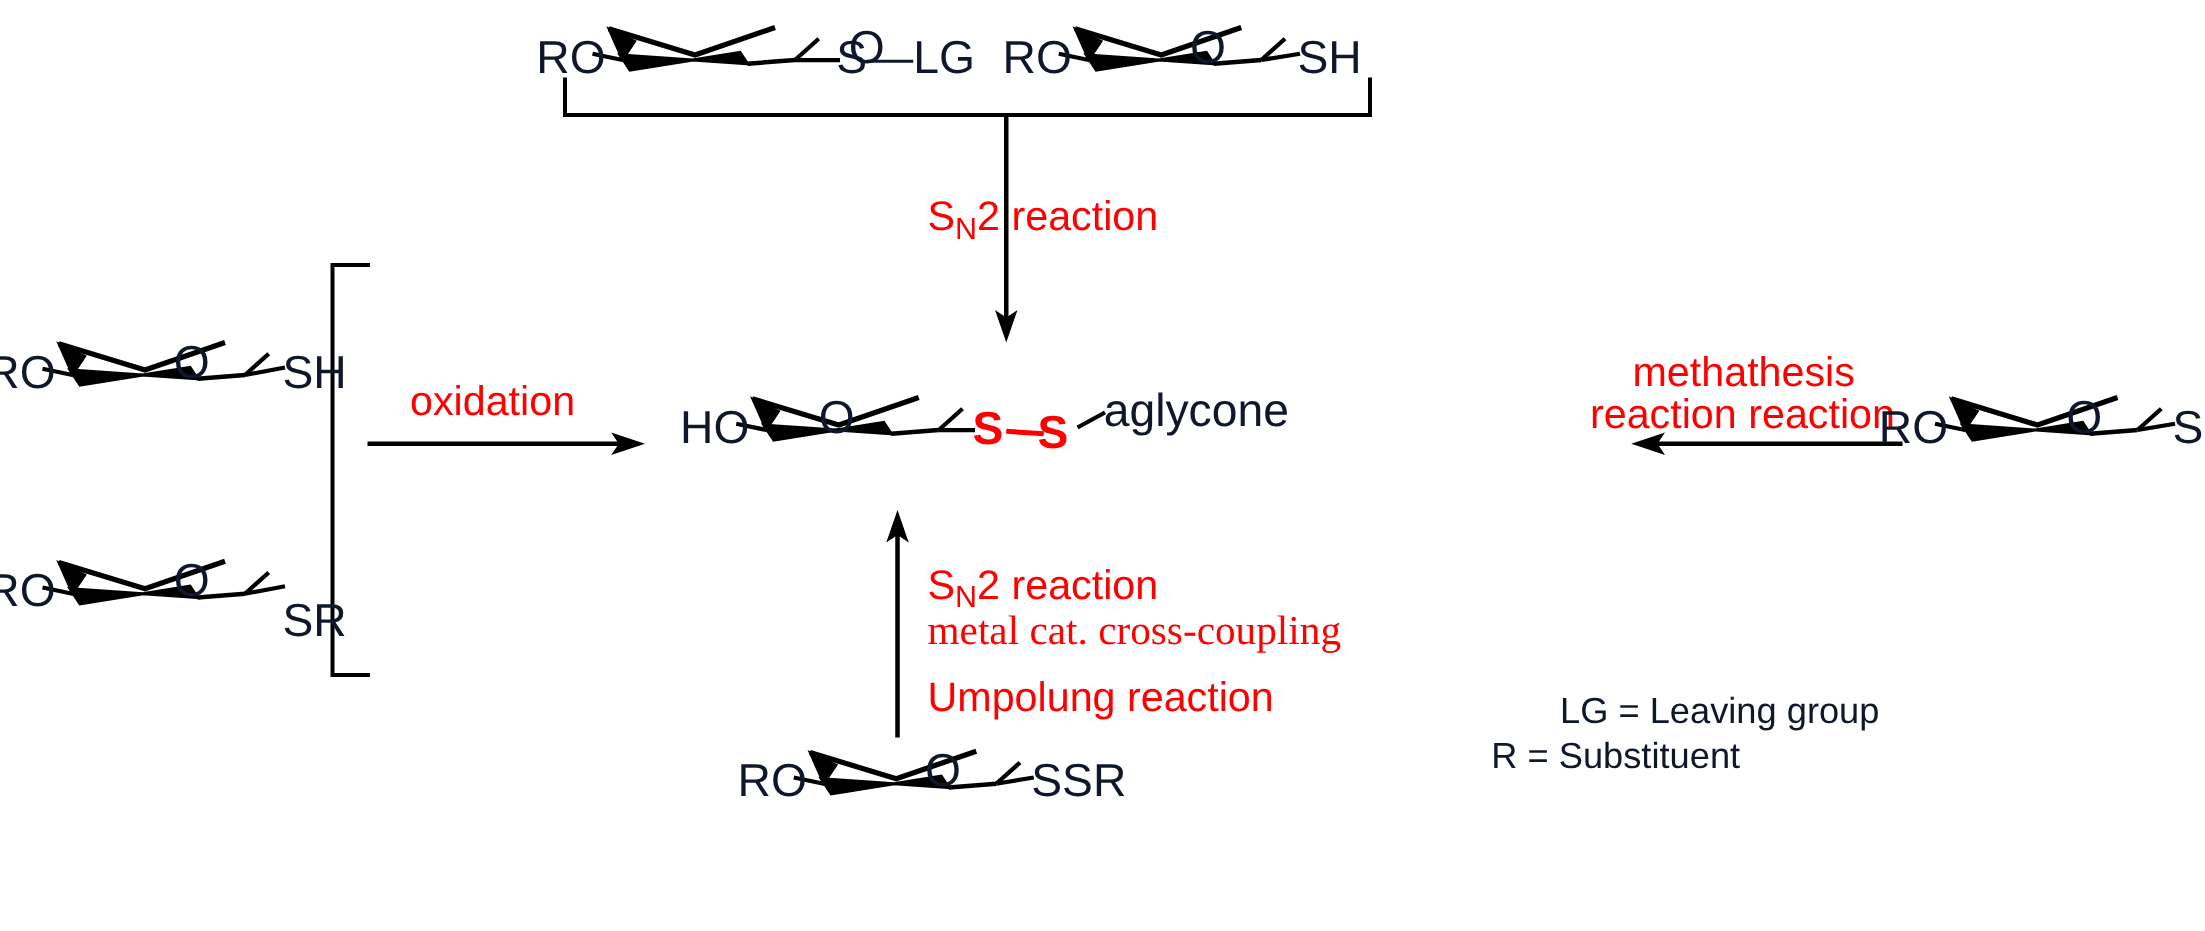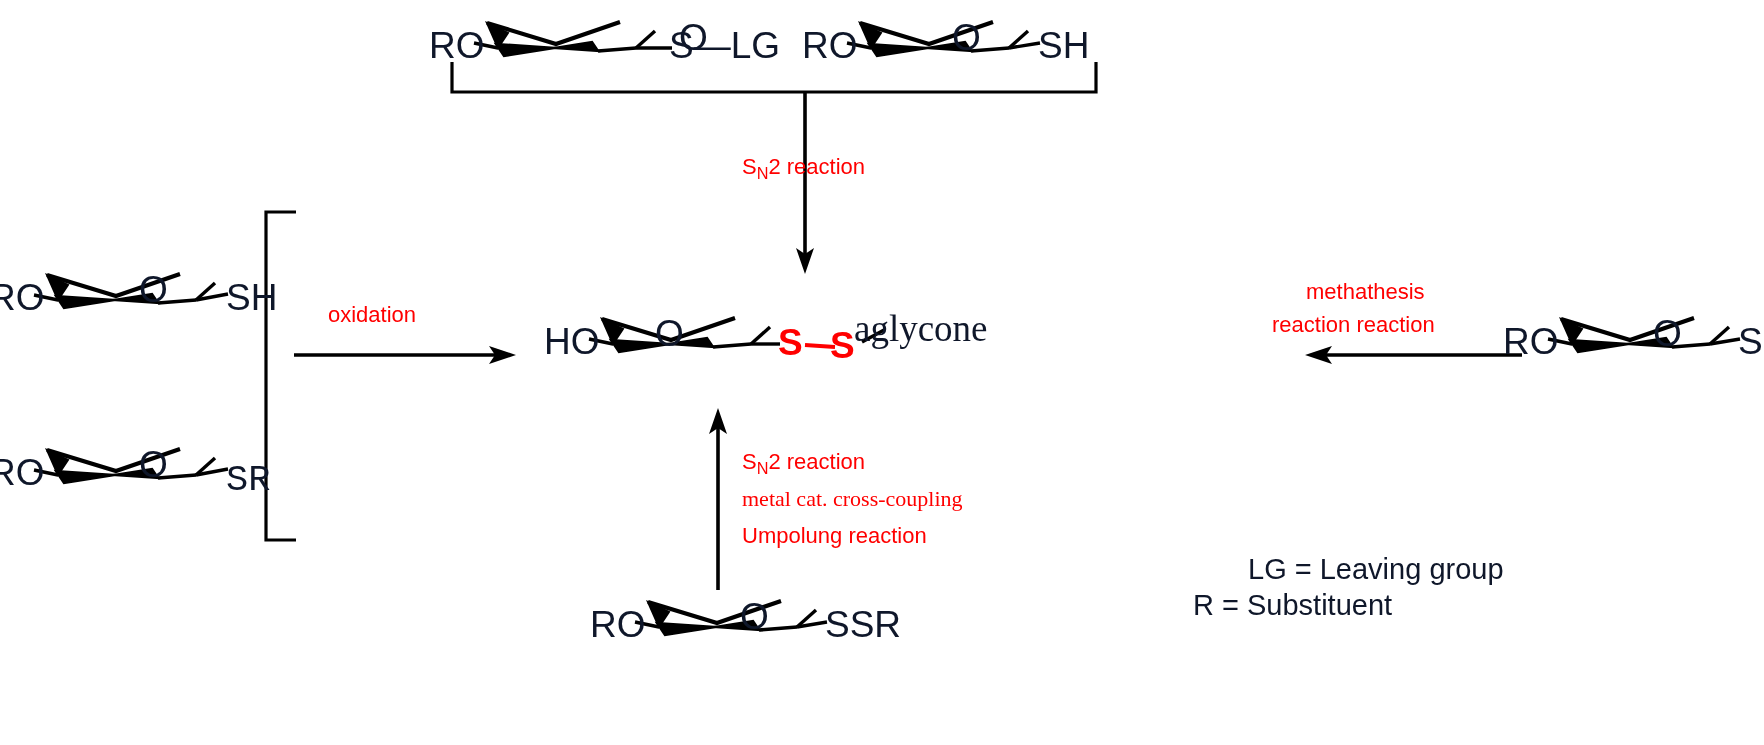--- a/index.html
+++ b/index.html
@@ -9,21 +9,21 @@
     font-family:"Liberation Sans", sans-serif;
     color:#000000;
     overflow:hidden;
     position:relative;
   }
   #scheme{position:absolute;left:0;top:0;width:1764px;height:745px;}
   .lbl{position:absolute;white-space:nowrap;line-height:1.12;}
   .red{color:#ff0000;}
   .blk{color:#0f172a;}
   .sz-mol{font-size:37px;}
-  .sz-txt{font-size:22px;}
+  .sz-txt{font-size:33px;}
   .sz-leg{font-size:29px;}
   .sub{font-size:0.74em;vertical-align:-0.28em;}
   .bold{font-weight:bold;}
 </style>
 </head>
 <body>
 
 <svg id="scheme" viewBox="0 0 1764 745" xmlns="http://www.w3.org/2000/svg">
 
   <g>
@@ -142,41 +142,41 @@
 <div class="lbl sz-txt red" style="left:742px;top:155px;">
   <span>S</span><span class="sub">N</span><span>2 reaction</span>
 </div>
 
 <div class="lbl sz-mol blk" style="left:-11px;top:277px;">RO</div>
 <div class="lbl sz-mol blk" style="left:139px;top:269px;">O</div>
 <div class="lbl sz-mol blk" style="left:226px;top:277px;">SH</div>
 
 <div class="lbl sz-mol blk" style="left:-11px;top:452px;">RO</div>
 <div class="lbl sz-mol blk" style="left:139px;top:444px;">O</div>
-<div class="lbl sz-mol blk" style="left:226px;top:460px;font-family:Liberation Mono, monospace;">SR</div>
+<div class="lbl sz-mol blk" style="left:226px;top:476px;">SR</div>
 
 <div class="lbl sz-txt red" style="left:328px;top:303px;">oxidation</div>
 
 <div class="lbl sz-mol blk" style="left:544px;top:321px;">HO</div>
 <div class="lbl sz-mol blk" style="left:655px;top:313px;">O</div>
 <div class="lbl sz-mol red bold" style="left:778px;top:322px;">S</div>
 <div class="lbl sz-mol red bold" style="left:830px;top:325px;">S</div>
-<div class="lbl sz-mol blk" style="left:854px;top:308px;font-family:Liberation Serif, serif;">aglycone</div>
+<div class="lbl sz-mol blk" style="left:883px;top:308px;">aglycone</div>
 
 <div class="lbl sz-txt red" style="left:1306px;top:280px;">methathesis</div>
 <div class="lbl sz-txt red" style="left:1272px;top:313px;">reaction reaction</div>
 
 <div class="lbl sz-mol blk" style="left:1503px;top:321px;">RO</div>
 <div class="lbl sz-mol blk" style="left:1653px;top:313px;">O</div>
 <div class="lbl sz-mol blk" style="left:1738px;top:321px;">SSR</div>
 
 <div class="lbl sz-txt red" style="left:742px;top:450px;">
   <span>S</span><span class="sub">N</span><span>2 reaction</span>
 </div>
 <div class="lbl sz-txt red" style="left:742px;top:487px;font-family:Liberation Serif, serif;">metal cat. cross-coupling</div>
-<div class="lbl sz-txt red" style="left:742px;top:524px;">Umpolung reaction</div>
+<div class="lbl sz-txt red" style="left:742px;top:540px;">Umpolung reaction</div>
 
 <div class="lbl sz-mol blk" style="left:590px;top:604px;">RO</div>
 <div class="lbl sz-mol blk" style="left:740px;top:596px;">O</div>
 <div class="lbl sz-mol blk" style="left:825px;top:604px;">SSR</div>
 
 <div class="lbl sz-leg blk" style="left:1248px;top:553px;">LG = Leaving group</div>
 <div class="lbl sz-leg blk" style="left:1193px;top:589px;">R = Substituent</div>
 
 </body></html>

